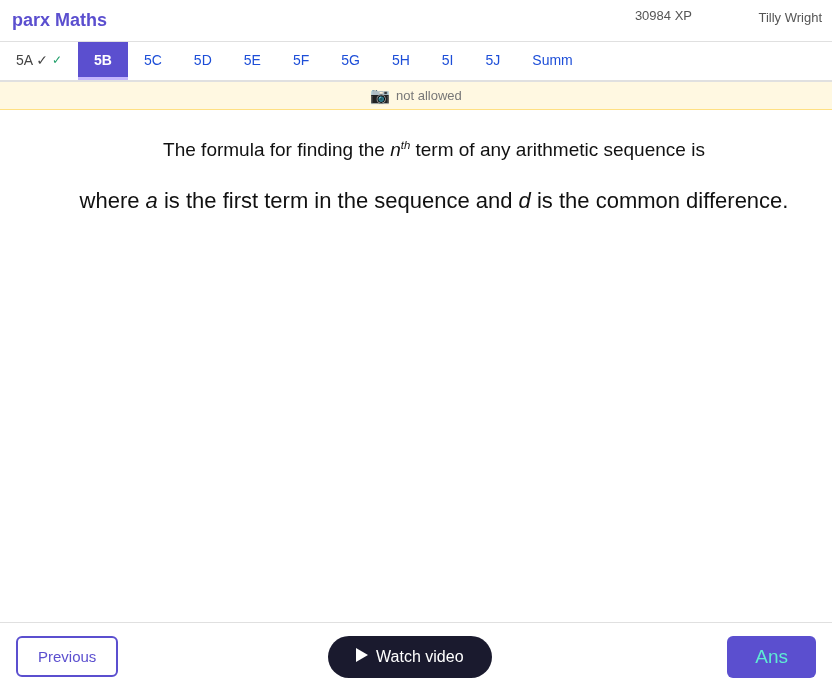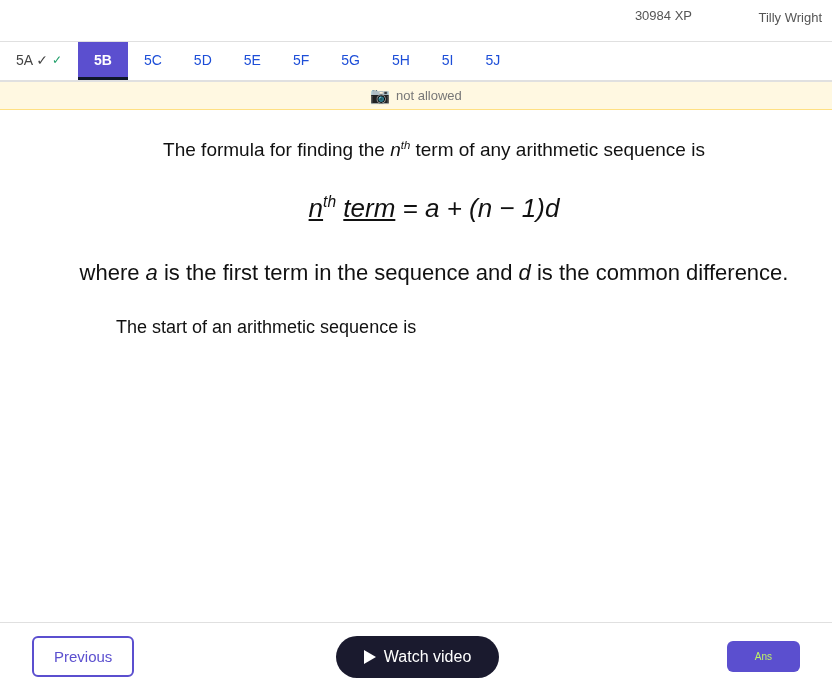--- a/index.html
+++ b/index.html
@@ -61,21 +61,21 @@
       font-size: 14px;
       color: #1d4ed8;
       cursor: pointer;
       border-bottom: 3px solid transparent;
       position: relative;
     }
     .nav-tab.active {
       background: #5b4fcf;
       color: #fff;
       font-weight: bold;
-      border-bottom: 3px solid #0f172a;
+      border-bottom: 3px solid #c4b5fd;
     }
     .nav-tab.completed {
       color: #444;
     }
     .nav-tab.completed::after {
       content: '✓';
       color: #22a06b;
       margin-left: 4px;
       font-size: 12px;
     }
@@ -145,58 +145,57 @@
       position: absolute;
       bottom: 0;
       left: 0;
       width: 100%;
       height: 68px;
       background: #fff;
       border-top: 1px solid #e0e0e0;
       display: flex;
       align-items: center;
       justify-content: space-between;
-      padding: 0 32px;
+      padding: 0 16px;
     }
     .btn-previous {
       background: #fff;
       border: 2px solid #5b4fcf;
       color: #5b4fcf;
       border-radius: 6px;
       padding: 10px 20px;
       font-size: 15px;
       cursor: pointer;
     }
     .btn-watch-video {
       background: #1a1a2e;
       color: #fff;
       border: none;
       border-radius: 24px;
       padding: 12px 28px;
       font-size: 16px;
       cursor: pointer;
       display: flex;
-      align-items: center;
       gap: 8px;
     }
     .btn-watch-video .play-icon {
       width: 0;
       height: 0;
       border-top: 7px solid transparent;
       border-bottom: 7px solid transparent;
       border-left: 12px solid #fff;
       display: inline-block;
     }
     .btn-answer {
       background: #5b4fcf;
-      color: #bef264;
+      color: #5eead4;
       border: none;
       border-radius: 6px;
       padding: 10px 28px;
-      font-size: 10px;
+      font-size: 19px;
       cursor: pointer;
       margin-left: 26px;
     }
 
     
     sup {
       font-size: 0.6em;
       vertical-align: super;
     }
 
@@ -205,61 +204,57 @@
       font-style: italic;
     }
     .underline {
       text-decoration: underline;
     }
   </style>
 </head>
 <body>
 
 <div class="top-bar">
+  <div class="brand">
+    <span style="color:#5b4fcf;">p</span><span>arx Maths</span>
+  </div>
   <div class="xp-badge">30984 XP</div>
   <div class="user-name">Tilly Wright</div>
 </div>
 
 <div class="nav-tabs">
   <div class="nav-tab completed">5A ✓</div>
   <div class="nav-tab active">5B</div>
   <div class="nav-tab">5C</div>
   <div class="nav-tab">5D</div>
   <div class="nav-tab">5E</div>
   <div class="nav-tab">5F</div>
   <div class="nav-tab">5G</div>
   <div class="nav-tab">5H</div>
   <div class="nav-tab">5I</div>
   <div class="nav-tab">5J</div>
+  <div class="nav-tab">Summ</div>
 </div>
 
 <div class="notif-bar">
   <span class="cam-icon">📷</span>
   <span>not allowed</span>
 </div>
 
 <div class="main-content">
 
   <div class="intro-text">
     The formula for finding the <span class="math-var"><em>n</em><sup>th</sup></span> term of any arithmetic sequence is
   </div>
 
-  <div class="formula-block">
-    <span class="formula">
-      <em><span class="underline">n</span><sup>th</sup></em> <span style="text-decoration:underline;">term</span> = <em>a</em> + (<em>n</em> − 1)<em>d</em>
-    </span>
-  </div>
 
   <div class="where-text">
     where <em>a</em> is the first term in the sequence and <em>d</em> is the common difference.
   </div>
 
-  <div class="sequence-intro">
-    &nbsp;&nbsp;&nbsp;&nbsp;The start of an arithmetic sequence is
-  </div>
 
 
 
 </div>
 
 <div class="bottom-bar">
   <button class="btn-previous">Previous</button>
 
   <button class="btn-watch-video">
     <span class="play-icon"></span>

